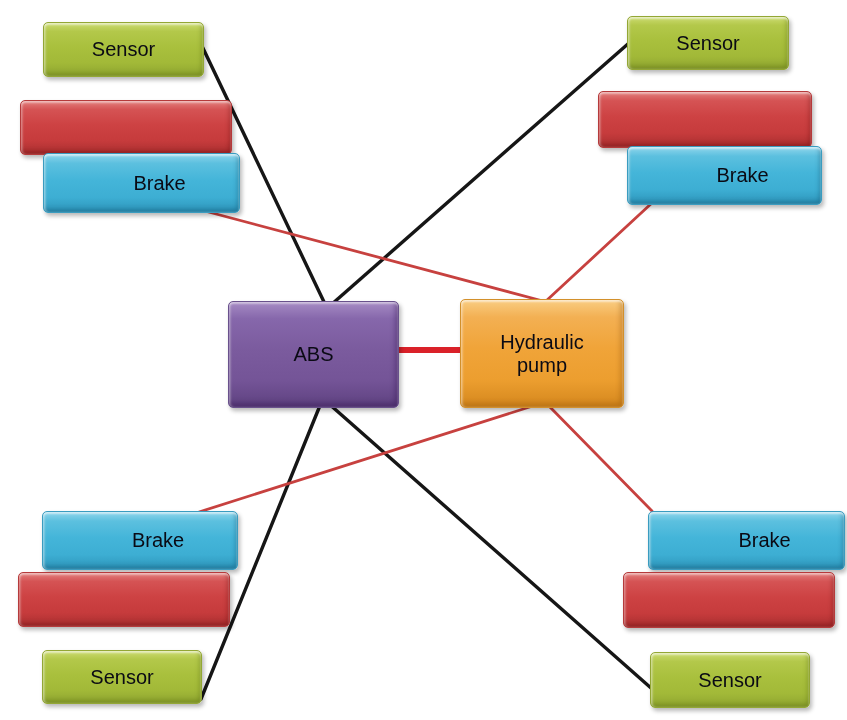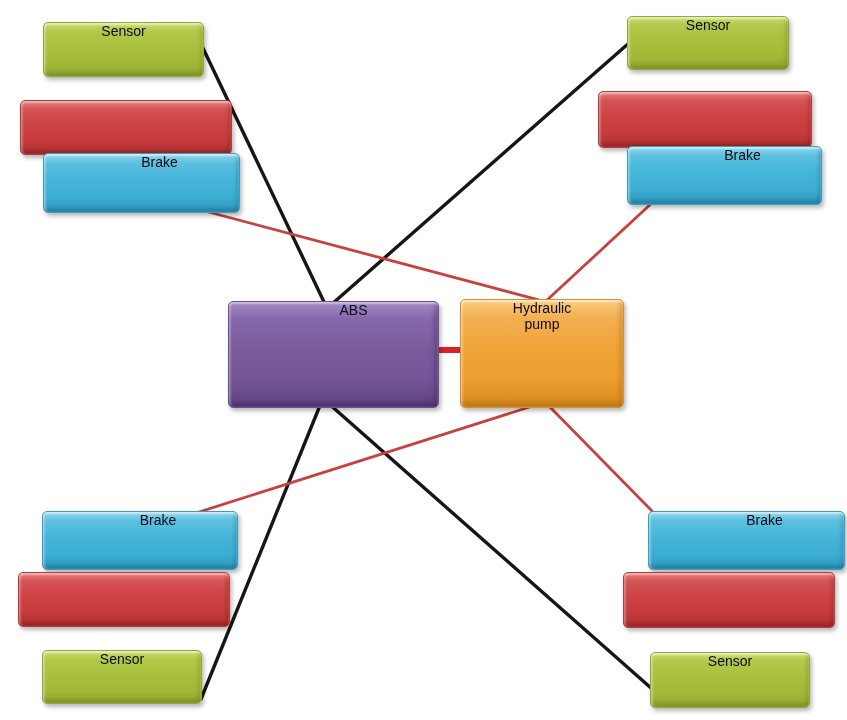--- a/index.html
+++ b/index.html
@@ -19,23 +19,24 @@
     position: absolute;
     left: 0;
     top: 0;
     width: 847px;
     height: 720px;
   }
   .node {
     position: absolute;
     border-radius: 5px;
     display: flex;
+    align-items: center;
     justify-content: center;
     text-align: center;
-    font-size: 14px;
+    font-size: 20px;
     color: #0a0a14;
     box-shadow: 2px 3px 4px rgba(0,0,0,0.28);
   }
   .node .lbl { line-height: 1.15; }
   
   .green {
     background: linear-gradient(to bottom, #ccdb70 0%, #b3c84a 16%, #a9c03d 45%, #a2b938 75%, #8fa530 100%);
     border: 1px solid #93a735;
     box-shadow: inset 0 2px 2px rgba(255,255,255,0.55), inset 2px 0 2px rgba(255,255,255,0.3),
                 inset -2px -3px 4px rgba(70,90,0,0.30), 2px 3px 4px rgba(0,0,0,0.28);
@@ -71,21 +72,21 @@
   .pos-brake-tl  { left: 43px;  top: 153px; width: 159px; height: 58px; }
   .pos-sensor-tr { left: 627px; top: 16px;  width: 160px; height: 52px; }
   .pos-wheel-tr  { left: 598px; top: 91px;  width: 212px; height: 55px; }
   .pos-brake-tr  { left: 627px; top: 146px; width: 157px; height: 57px; }
   .pos-brake-bl  { left: 42px;  top: 511px; width: 158px; height: 57px; }
   .pos-wheel-bl  { left: 18px;  top: 572px; width: 210px; height: 53px; }
   .pos-sensor-bl { left: 42px;  top: 650px; width: 158px; height: 52px; }
   .pos-brake-br  { left: 648px; top: 511px; width: 159px; height: 57px; }
   .pos-wheel-br  { left: 623px; top: 572px; width: 210px; height: 54px; }
   .pos-sensor-br { left: 650px; top: 652px; width: 158px; height: 54px; }
-  .pos-abs       { left: 228px; top: 301px; width: 169px; height: 105px; padding-left: 40px; }
+  .pos-abs       { left: 228px; top: 301px; width: 169px; height: 105px; }
   .pos-pump      { left: 460px; top: 299px; width: 162px; height: 107px; }
   .pos-pump .lbl { max-width: 92px; }
 </style>
 </head>
 <body>
 
 <div class="canvas">
 
   <svg class="wires" viewBox="0 0 847 720" xmlns="http://www.w3.org/2000/svg">
     <line x1="201" y1="44" x2="325" y2="304" stroke-linecap="round" stroke="#161616" stroke-width="3.4"></line>

